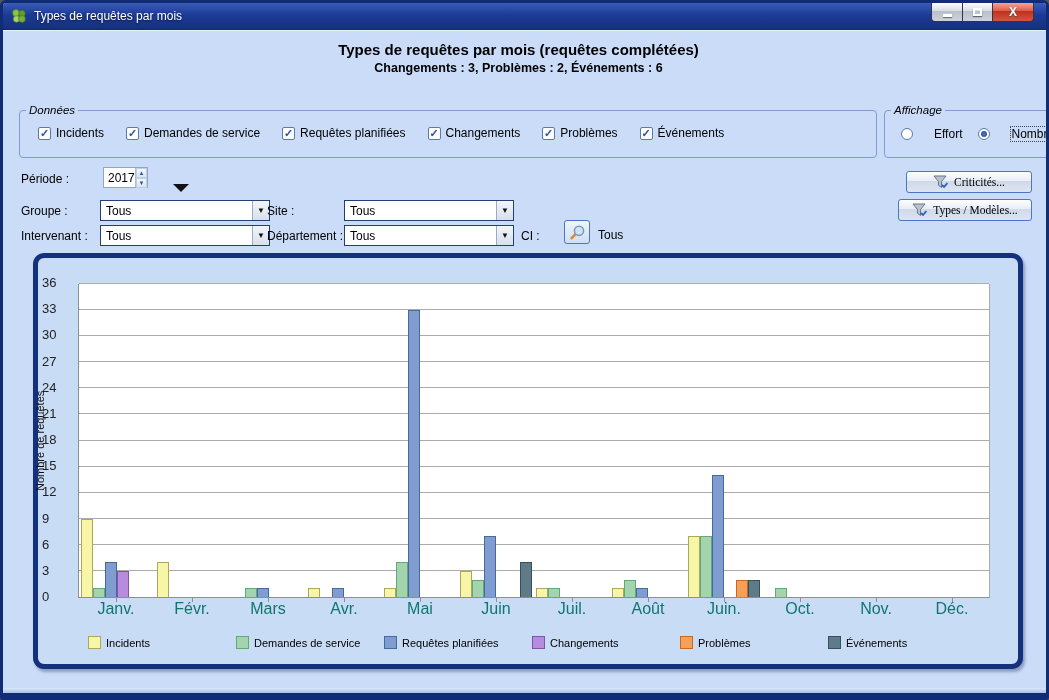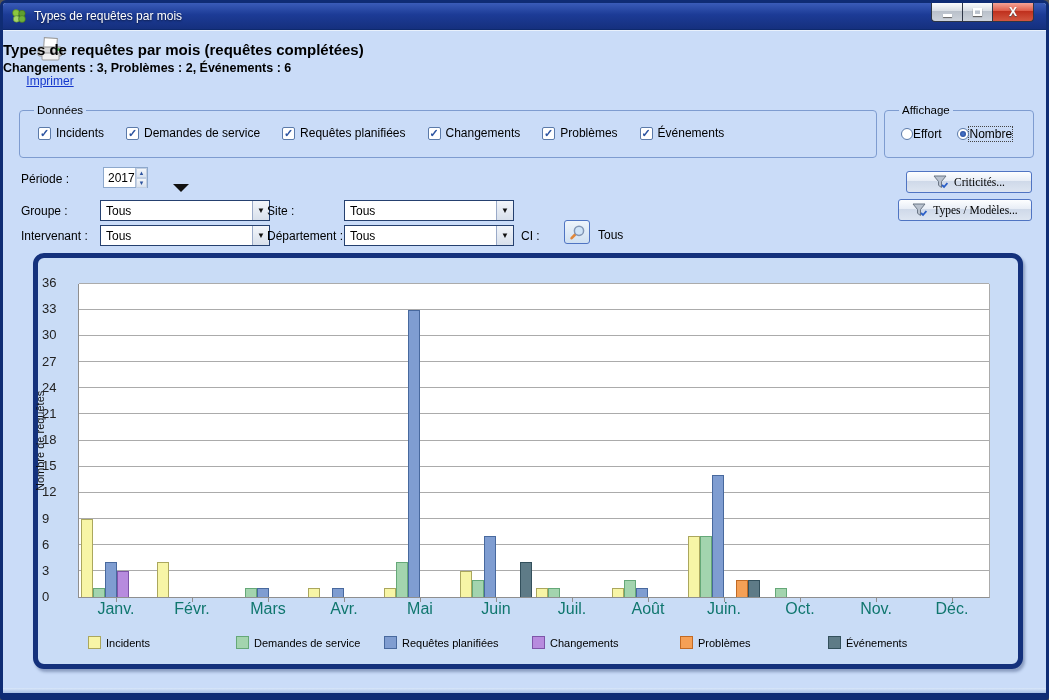--- a/index.html
+++ b/index.html
@@ -39,34 +39,34 @@
   .glyph-max { width:9px; height:8px; border:2px solid #fff; box-shadow:0 1px 1px #666; }
   
   .content { position:relative; width:100%; height:663px; border-top:1px solid #e9f1fc; }
   .content:after { content:""; position:absolute; left:0; right:0; bottom:0; height:5px;
     background:linear-gradient(#d9e7fa, #a9c0e4); }
   .abs { position:absolute; }
   .lbl { font-size:12px; color:#000; }
   
   .print-block { left:14px; top:6px; width:66px; text-align:center; }
   .link { color:#1436cc; text-decoration:underline; font-size:12px; cursor:pointer; }
-  .hdr { left:0; right:12px; top:10px; }
+  .hdr { left:0; right:12px; top:10px; text-align:center; }
   .hdr .t1 { font-size:15px; font-weight:bold; color:#000; }
   .hdr .t2 { font-size:12.5px; font-weight:bold; color:#000; margin-top:3px; }
   
   fieldset { border:1px solid #7e9cd0; border-radius:4px; position:absolute; }
-  fieldset legend { font-size:11.5px; color:#000; margin-left:14px; padding:0 3px; }
+  fieldset legend { font-size:11.5px; color:#000; margin-left:6px; padding:0 3px;font-style:italic; }
   .fs-donnees { left:16px; top:73px; width:858px; height:54px; }
   .fs-affichage { left:881px; top:73px; width:150px; height:54px; }
   .cb-row { display:flex; align-items:center; gap:22px; padding:10px 0 0 18px; }
   .cb-item { display:flex; align-items:center; gap:5px; cursor:default; }
   .cb-box { width:13px; height:13px; background:#fff; border:1px solid #5b7aa9; border-radius:2px;
     font-size:11px; line-height:11px; color:#2d54a0; font-weight:bold; text-align:center; }
   .radio-row { display:flex; align-items:center; gap:16px; padding:11px 0 0 16px; }
-  .radio-item { display:flex; align-items:center; gap:0;text-align:right; }
+  .radio-item { display:flex; align-items:center; gap:21px;text-align:right; }
   .radio-circ { width:12px; height:12px; border:1px solid #5b7aa9; border-radius:50%; background:#fff; position:relative; }
   .radio-circ.sel:after { content:""; position:absolute; left:2px; top:2px; width:6px; height:6px; border-radius:50%;
     background:radial-gradient(#4a7ad0, #20408e); }
   .radio-label.focus { outline:1px dotted #444; }
   
   .spinner { left:100px; top:136px; width:45px; height:21px; background:#fff; border:1px solid #8da8cc; display:flex; }
   .spinner .val { flex:1; font-size:12px; padding:3px 0 0 4px; }
   .spin-btns { width:14px; display:flex; flex-direction:column; border-left:1px solid #aebfd8; }
   .spin-btns span { flex:1; font-size:6px; line-height:8px; color:#2d54a0; text-align:center;
     background:linear-gradient(#f4f7fb,#d9e2ef); border:1px solid #c2cfe2; }
@@ -125,29 +125,20 @@
           <span class="glyph-max"></span>
         </div>
       <div class="cap-btn close">
           <span>X</span>
         </div>
     </div>
   </div>
 
   <div class="content">
 
-    <div class="abs print-block">
-      <svg width="32" height="30" viewBox="0 0 32 30">
-        <rect x="10" y="1" width="13" height="11" fill="#fff" stroke="#9a9a9a" transform="rotate(4 16 6)"></rect>
-        <rect x="4" y="10" width="24" height="9" rx="2" fill="#d9d9d9" stroke="#8e8e8e"></rect>
-        <rect x="8" y="16" width="17" height="7" rx="1" fill="#f0f0f0" stroke="#9a9a9a"></rect>
-        <circle cx="24.5" cy="12.5" r="1.6" fill="#49b04d"></circle>
-      </svg>
-      <div><span class="link">Imprimer</span></div>
-    </div>
 
     <div class="abs hdr">
       <div class="t1">Types de requêtes par mois (requêtes complétées)</div>
       <div class="t2">Changements : 3, Problèmes : 2, Événements : 6</div>
     </div>
 
     <fieldset class="fs-donnees">
       <legend>Données</legend>
       <div class="cb-row">
           <div class="cb-item">

